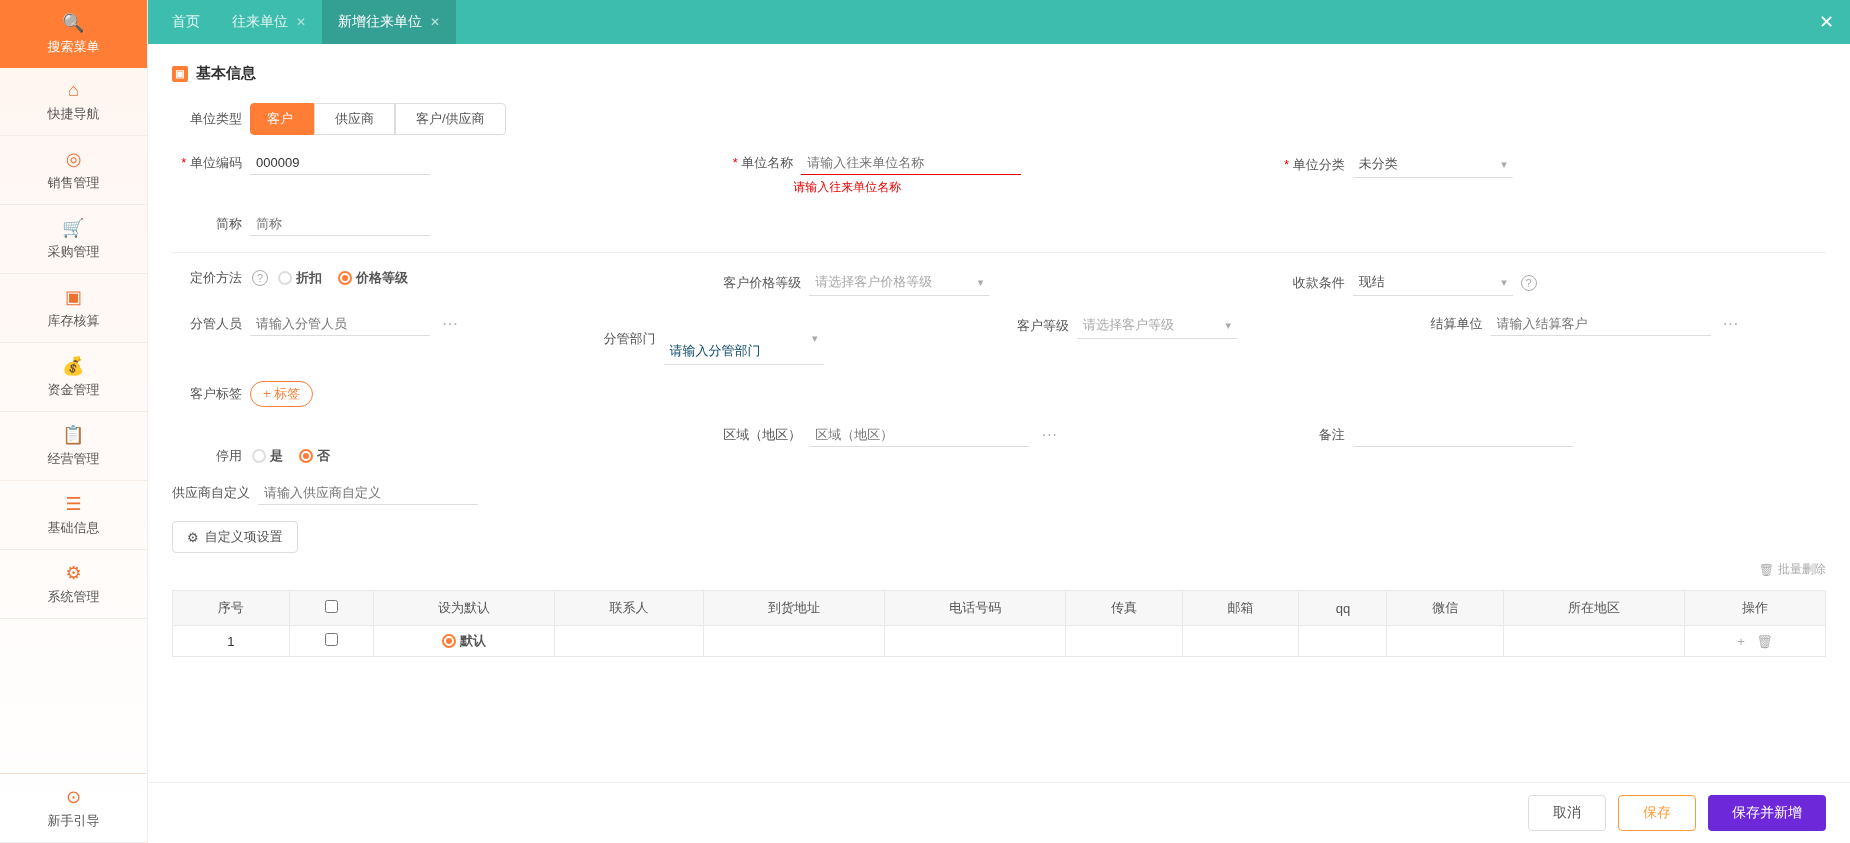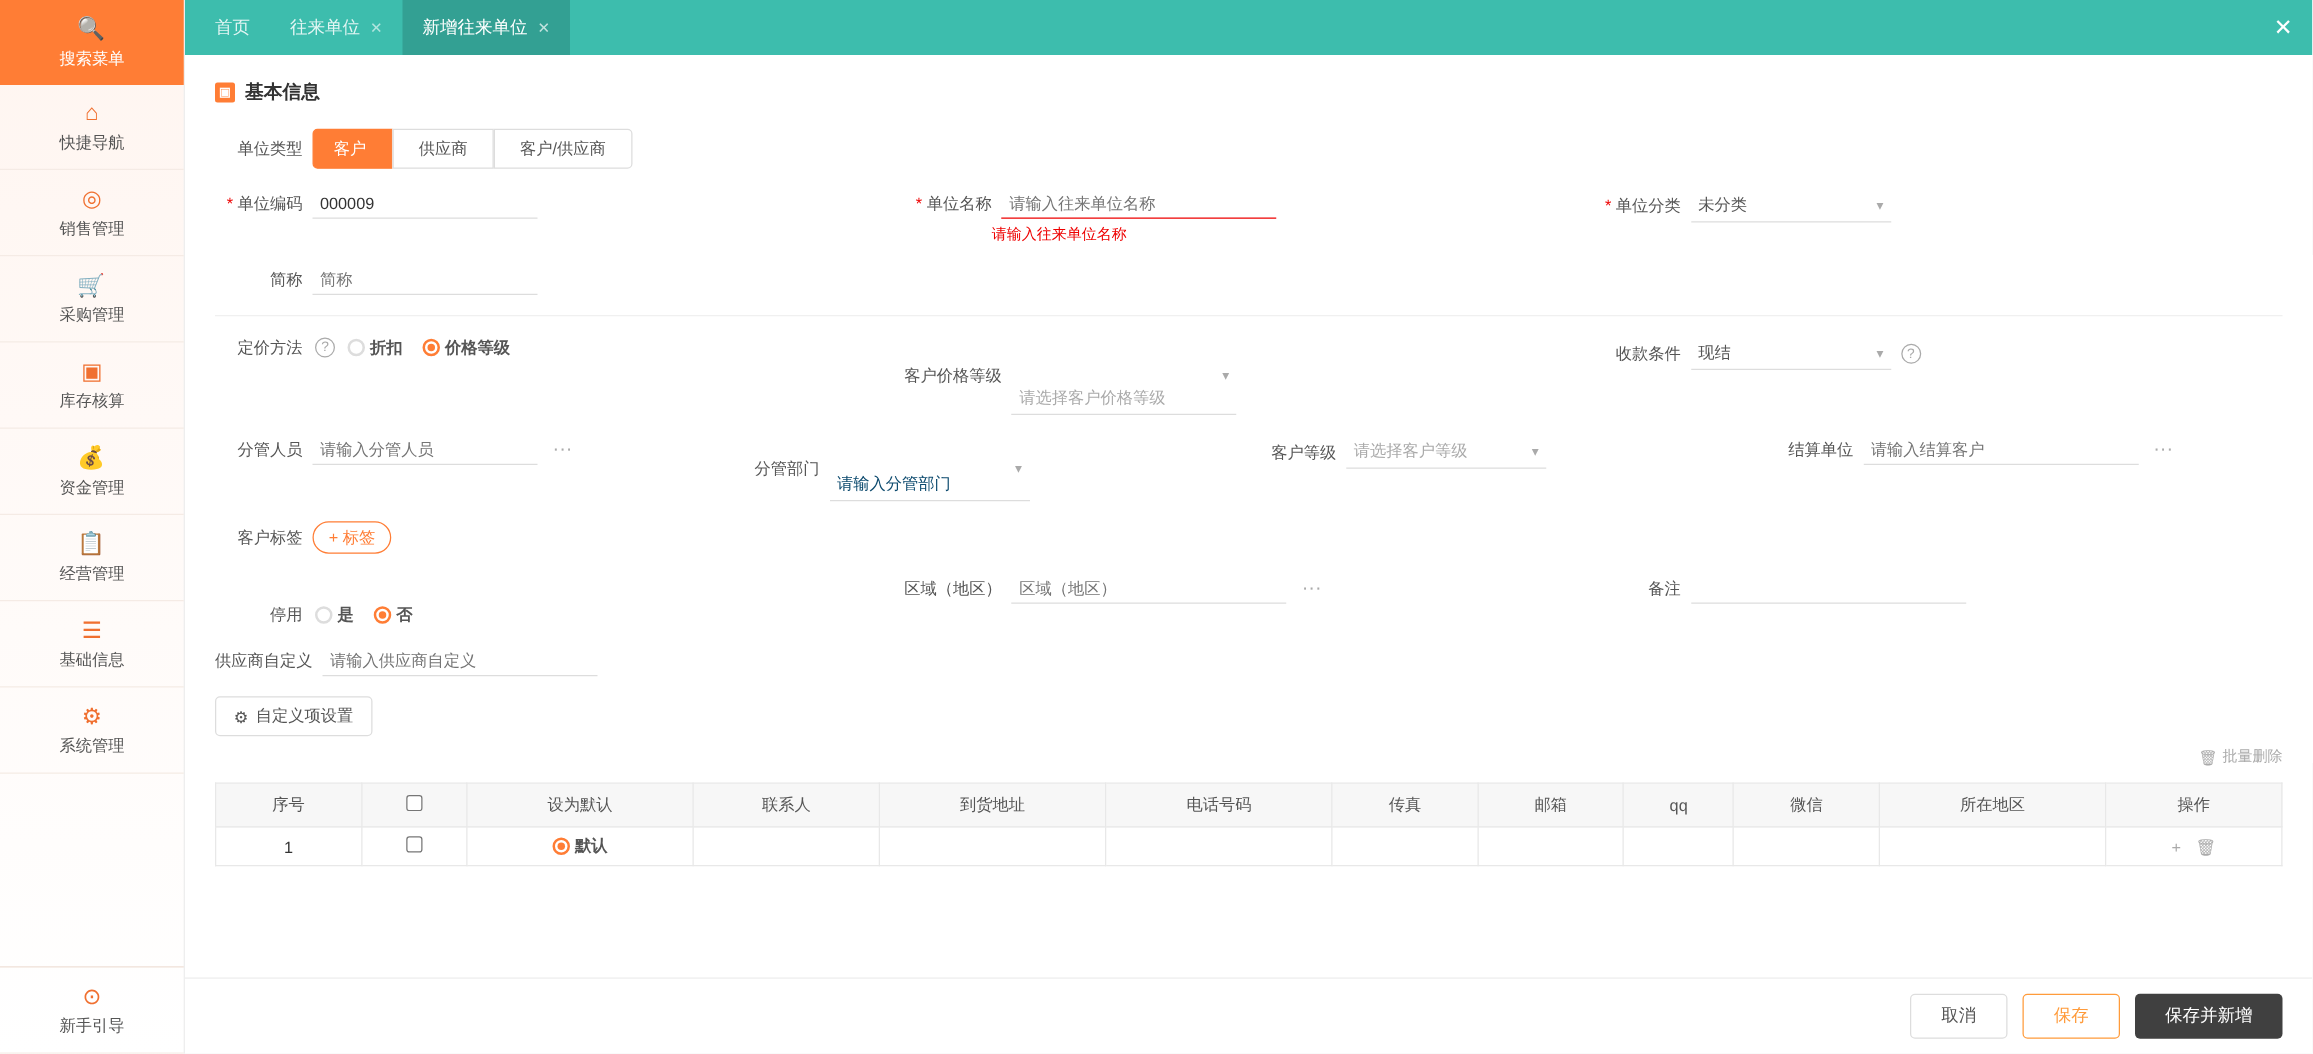--- a/index.html
+++ b/index.html
@@ -328,21 +328,21 @@
       border: 1px solid #ff9b3b;
       background: white;
       font-size: 14px;
       color: #ff9b3b;
       cursor: pointer;
       border-radius: 4px;
     }
     .btn-save-new {
       padding: 8px 24px;
       border: none;
-      background: #404040;
+      background: #6d28d9;
       font-size: 14px;
       color: white;
       cursor: pointer;
       border-radius: 4px;
     }
 
     .batch-delete {
       display: flex;
       justify-content: flex-end;
       margin-bottom: 4px;
@@ -486,21 +486,21 @@
           </div>
           <div class="radio-item">
             <div class="radio-circle checked"></div>
             <span>价格等级</span>
           </div>
         </div>
       </div>
       <div class="form-group">
         <span class="form-label">客户价格等级</span>
         <div class="form-select" style="min-width:180px;">
-          <span style="color:#aaa;margin-top:36px;">请选择客户价格等级</span>
+          <span style="color:#aaa;">请选择客户价格等级</span>
           <span class="dropdown-arrow">▾</span>
         </div>
       </div>
       <div class="form-group">
         <span class="form-label">收款条件</span>
         <div class="form-select">
           <span>现结</span>
           <span class="dropdown-arrow">▾</span>
         </div>
         <span class="help-icon">?</span>

